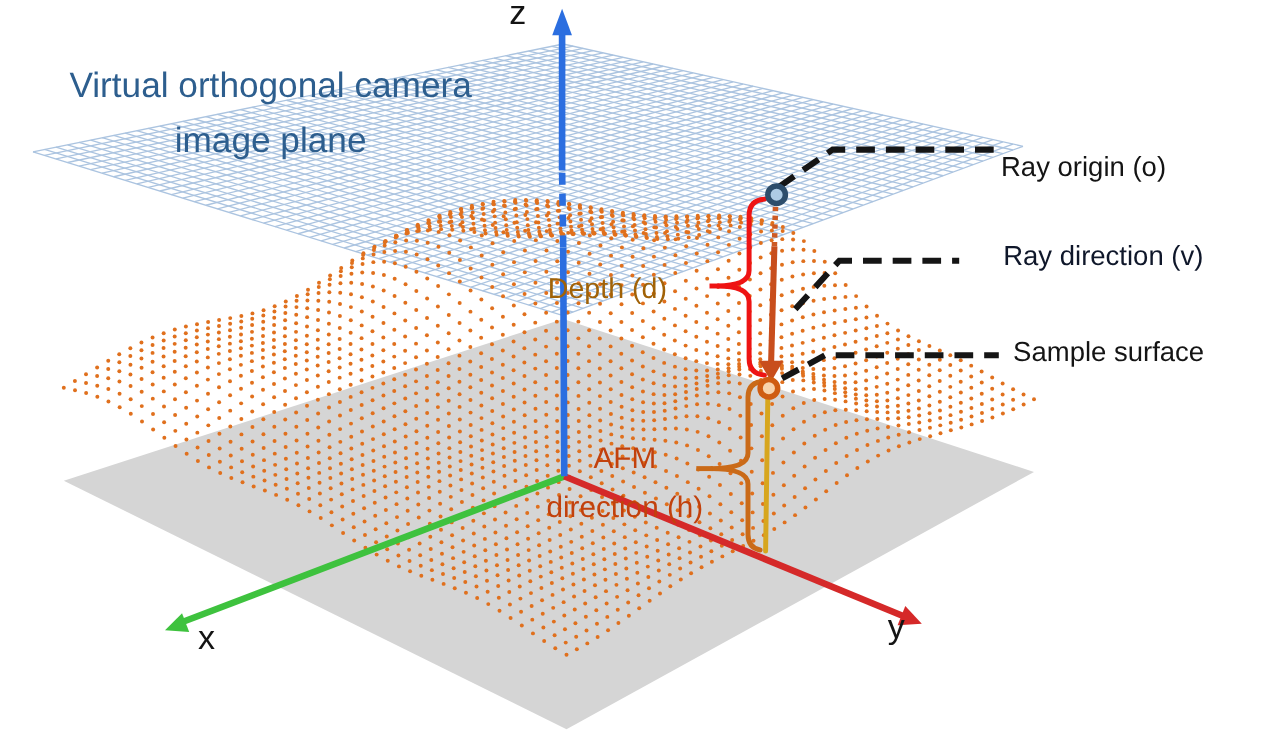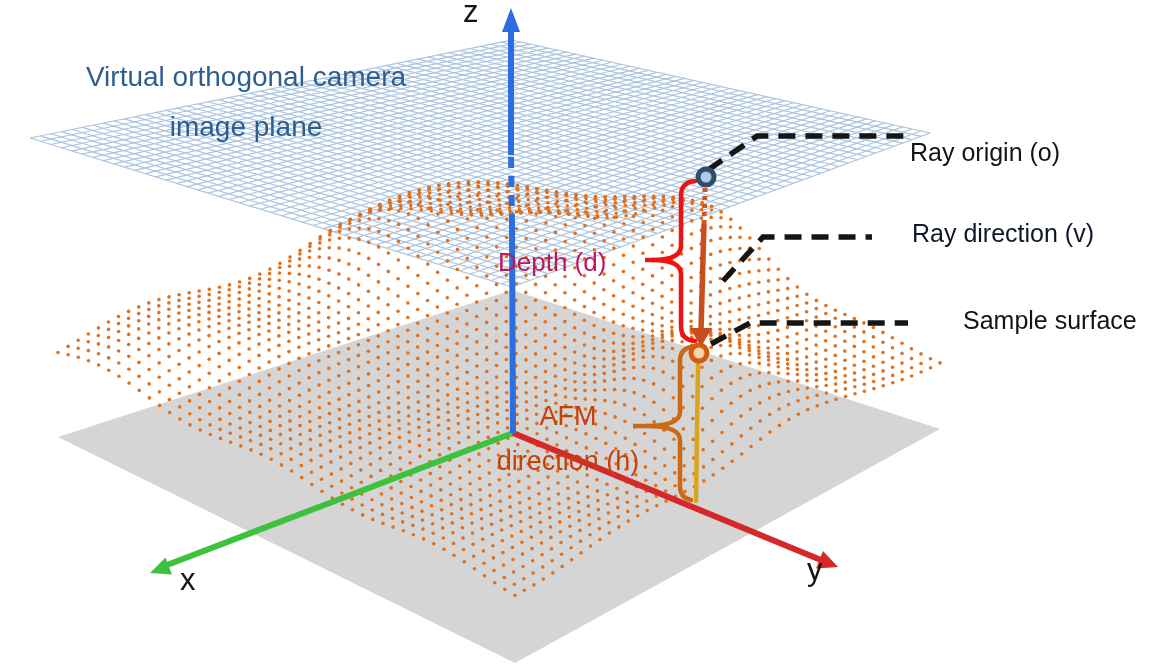--- a/index.html
+++ b/index.html
@@ -2,21 +2,21 @@
 <html><head>
 <meta charset="utf-8">
 <style>
   html,body{margin:0;padding:0;background:#fff;}
   #stage{
     position:relative;width:1162px;height:668px;overflow:hidden;background:#fff;
     font-family:"Liberation Sans","DejaVu Sans",sans-serif;
   }
   #scene-svg{position:absolute;left:0;top:0;}
   .lbl{position:absolute;white-space:nowrap;}
-  #title-block{left:0;top:52px;width:492px;text-align:center;font-size:28px;line-height:50px;}
+  #title-block{left:0;top:52px;width:492px;text-align:center;font-size:32px;line-height:50px;}
   #depth-label{left:498px;top:247px;font-size:26px;}
   #afm-block{left:450px;top:394px;width:236px;text-align:center;font-size:27px;line-height:45px;}
   #label-ray-origin{left:910px;top:138px;font-size:25px;}
   #label-ray-direction{left:912px;top:219px;font-size:25px;}
   #label-sample-surface{left:921px;top:306px;font-size:25px;}
   #axis-label-z{left:463px;top:-6px;font-size:31px;}
   #axis-label-x{left:180px;top:562px;font-size:31px;}
   #axis-label-y{left:807px;top:552px;font-size:31px;}
 </style>
 </head>
@@ -2272,23 +2272,23 @@
 
   <div class="lbl" id="title-block" style="color: rgb(45, 94, 142);">
     <div>Virtual orthogonal camera</div>
     <div>image plane</div>
   </div>
 
   <div class="lbl" id="axis-label-z" style="color: rgb(20, 20, 20);">z</div>
   <div class="lbl" id="axis-label-x" style="color: rgb(20, 20, 20);">x</div>
   <div class="lbl" id="axis-label-y" style="color: rgb(20, 20, 20);">y</div>
 
-  <div class="lbl" id="depth-label" style="color: #be185d;">Depth (d)</div>
+  <div class="lbl" id="depth-label" style="color: #a16207;">Depth (d)</div>
 
   <div class="lbl" id="afm-block" style="color: #c2410c;">
     <div>AFM</div>
     <div>direction (h)</div>
   </div>
 
   <div class="lbl" id="label-ray-origin" style="color: rgb(20, 20, 20);">Ray origin (o)</div>
   <div class="lbl" id="label-ray-direction" style="color: #0f172a;">Ray direction (v)</div>
-  <div class="lbl" id="label-sample-surface" style="color: rgb(20, 20, 20); margin-left: 42px;">Sample surface</div>
+  <div class="lbl" id="label-sample-surface" style="color: rgb(20, 20, 20);">Sample surface</div>
 </div>
 
 </body></html>

